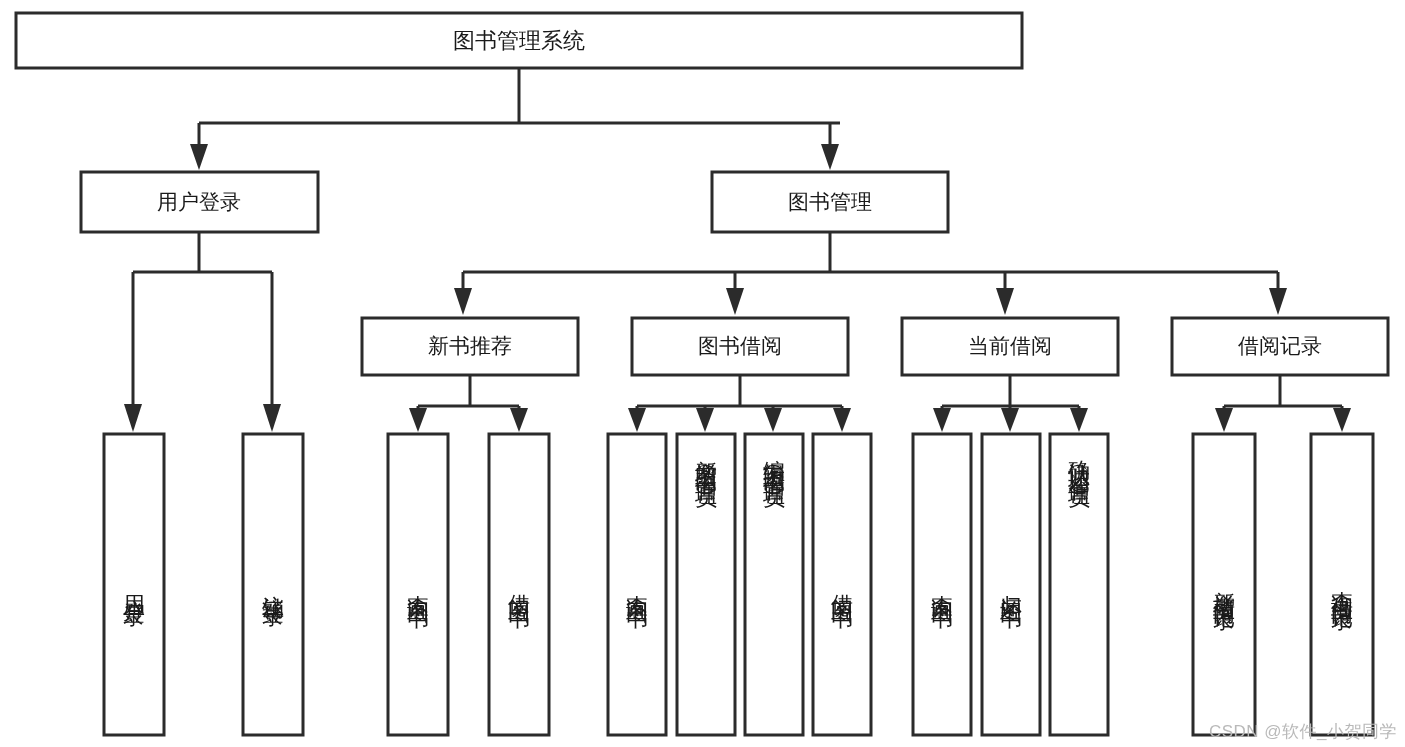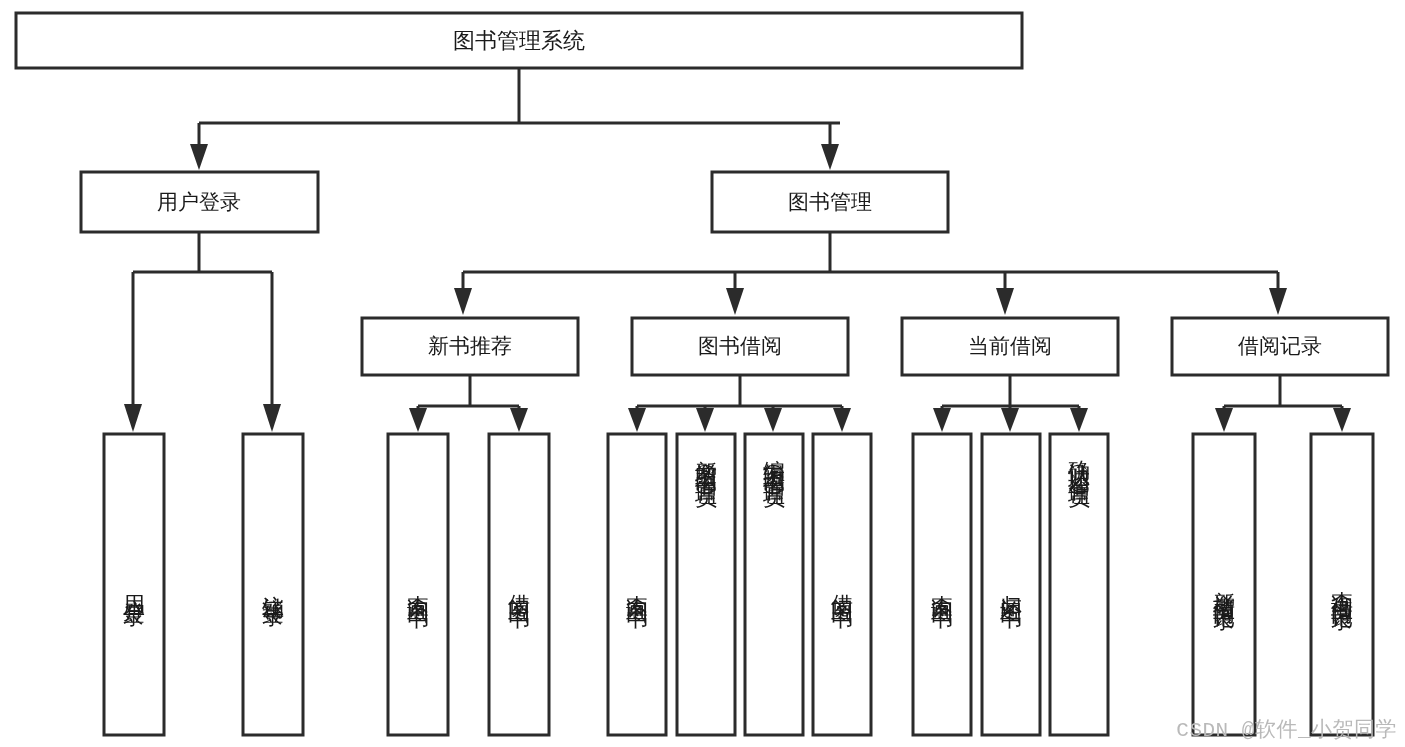--- a/index.html
+++ b/index.html
@@ -69,22 +69,22 @@
     font-size: 22px;
     color: #1a1a1a;
     letter-spacing: 4px;
     line-height: 1;
     white-space: nowrap;
   }
   .watermark {
     position: absolute;
     right: 8px;
     bottom: 4px;
-    font-family: Liberation Mono, monospace;
-    font-size: 21px;
+    font-family: Liberation Sans, sans-serif;
+    font-size: 17px;
     color: #b9b9b9;
     letter-spacing: 0.5px;
     user-select: none;
   }
 </style>
 </head>
 <body>
 
 <div id="diagram-root">
 

